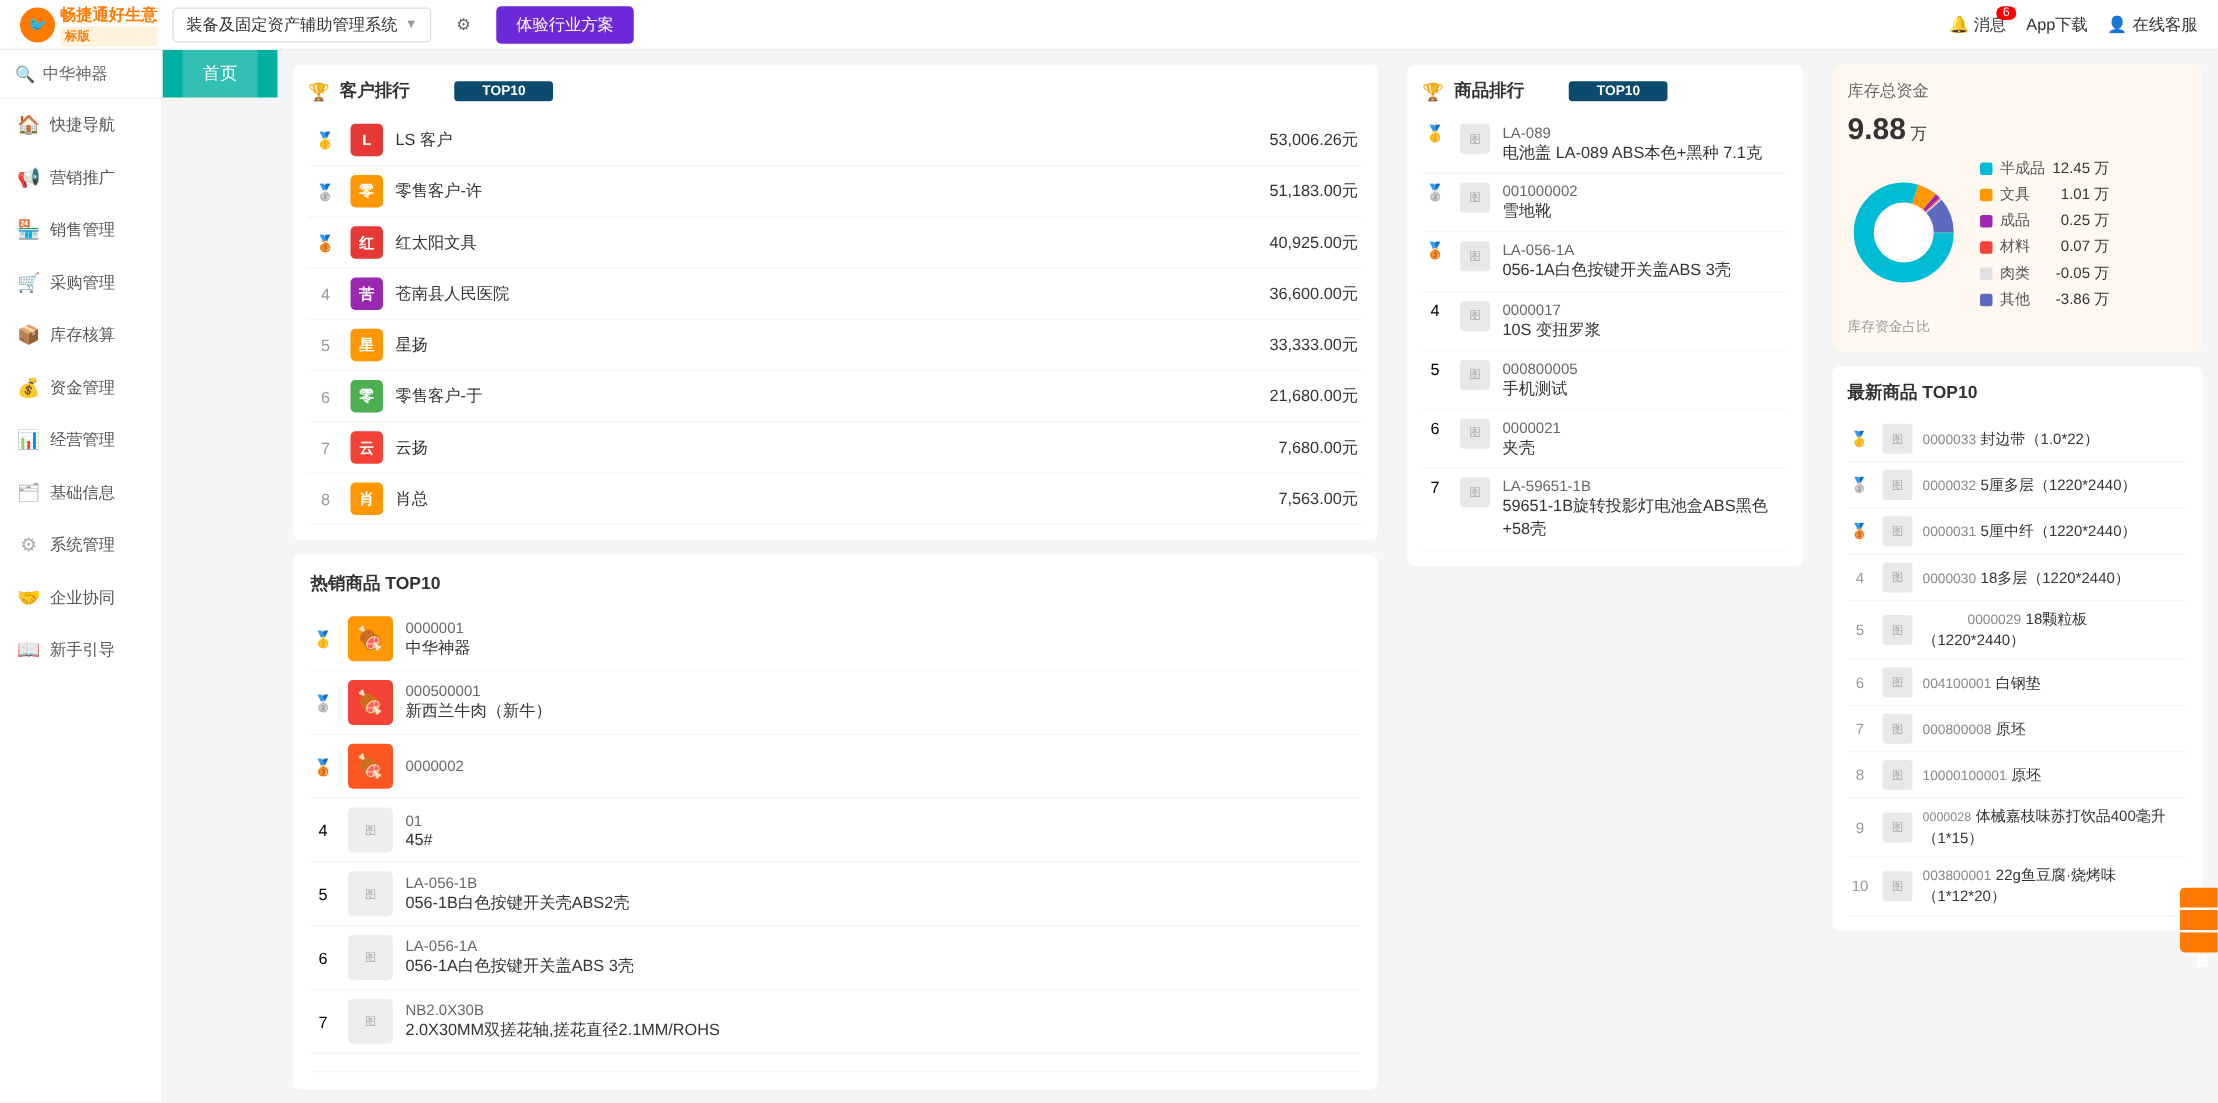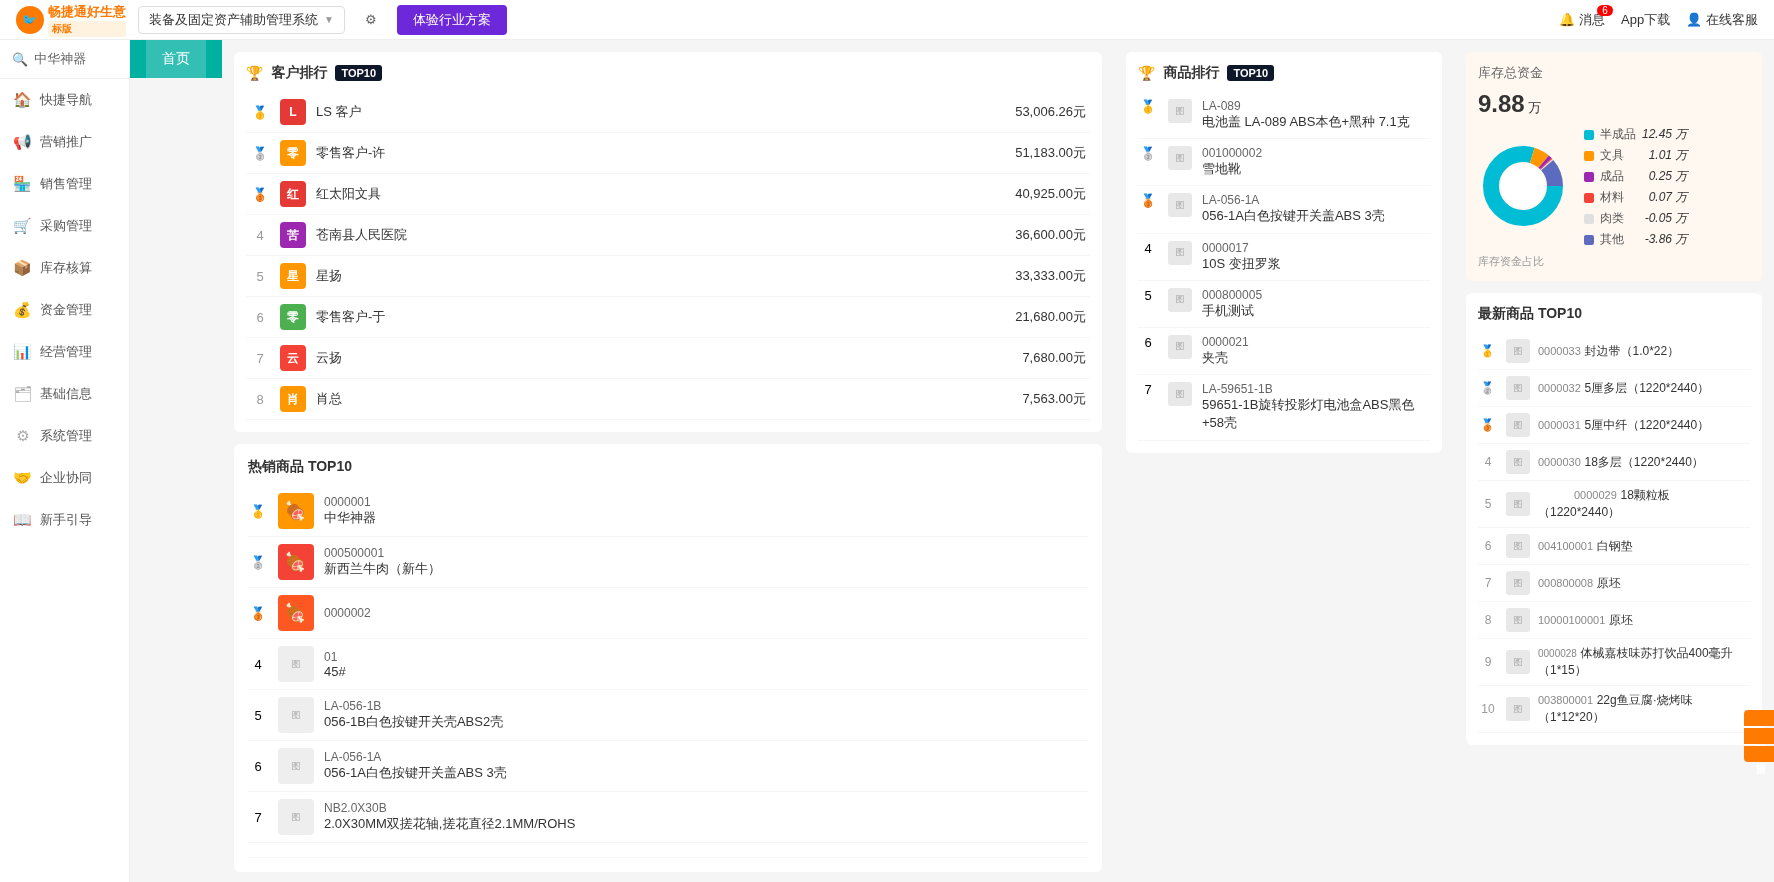--- a/index.html
+++ b/index.html
@@ -34,21 +34,21 @@
     .main-nav .nav-item.active { background: rgba(255,255,255,0.2); }
 
     .content-area { flex: 1; overflow: auto; display: flex; gap: 0; padding: 0; }
 
     
     .left-panel { flex: 1; overflow-y: auto; padding: 12px; display: flex; flex-direction: column; gap: 12px; }
 
     
     .panel-box { background: #fff; border-radius: 6px; padding: 12px; }
     .panel-title { font-size: 14px; font-weight: bold; color: #333; margin-bottom: 10px; display: flex; align-items: center; gap: 8px; }
-    .panel-title .top10-badge { background: #0f172a; color: #fff; font-size: 11px; padding: 2px 6px; border-radius: 3px; }
+    .panel-title .top10-badge { background: #0c4a6e; color: #fff; font-size: 11px; padding: 2px 22px; border-radius: 3px; margin-left: 28px; }
 
     .rank-list { display: flex; flex-direction: column; gap: 0; }
     .rank-item { display: flex; align-items: center; gap: 10px; padding: 7px 4px; border-bottom: 1px solid #f5f5f5; }
     .rank-num { width: 20px; text-align: center; font-size: 13px; color: #999; }
     .rank-num.gold { color: #ff7a00; }
     .rank-num.silver { color: #aaa; }
     .rank-avatar { width: 26px; height: 26px; border-radius: 4px; display: flex; align-items: center; justify-content: center; color: #fff; font-size: 12px; font-weight: bold; flex-shrink: 0; }
     .rank-name { flex: 1; color: #333; font-size: 13px; }
     .rank-amount { color: #333; font-size: 13px; font-weight: 500; }
 
@@ -62,21 +62,21 @@
     .inventory-box { background: #fff8f0; border-radius: 6px; padding: 12px; }
     .inventory-title { font-size: 13px; color: #666; margin-bottom: 8px; }
     .inventory-total { font-size: 13px; color: #333; }
     .inventory-total .amount { font-size: 24px; font-weight: bold; color: #333; }
     .inventory-total .unit { font-size: 13px; color: #333; }
 
     .chart-legend { display: flex; flex-direction: column; gap: 4px; font-size: 12px; }
     .legend-item { display: flex; align-items: center; gap: 6px; }
     .legend-dot { width: 10px; height: 10px; border-radius: 2px; flex-shrink: 0; }
     .legend-name { flex: 1; color: #555; }
-    .legend-value { color: #333; font-weight: 500; font-style: italic; }
+    .legend-value { color: #333; font-weight: 500; }
 
     .donut-container { display: flex; align-items: center; gap: 16px; margin-top: 8px; }
 
     
     .hot-products { background: #fff; border-radius: 6px; padding: 14px; }
     .product-item { display: flex; align-items: center; gap: 10px; padding: 7px 0; border-bottom: 1px solid #f5f5f5; }
     .product-thumb { width: 36px; height: 36px; background: #eee; border-radius: 4px; display: flex; align-items: center; justify-content: center; overflow: hidden; flex-shrink: 0; }
     .product-thumb.colored { font-size: 18px; }
     .product-info { flex: 1; }
     .product-code { font-size: 12px; color: #666; }

